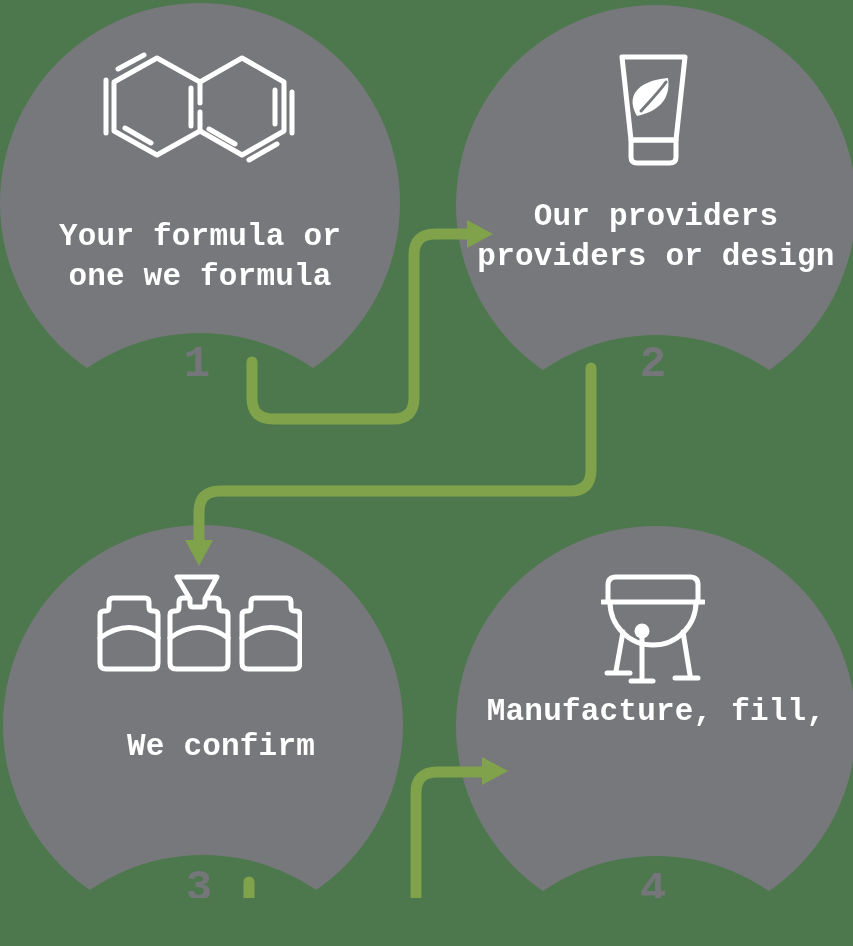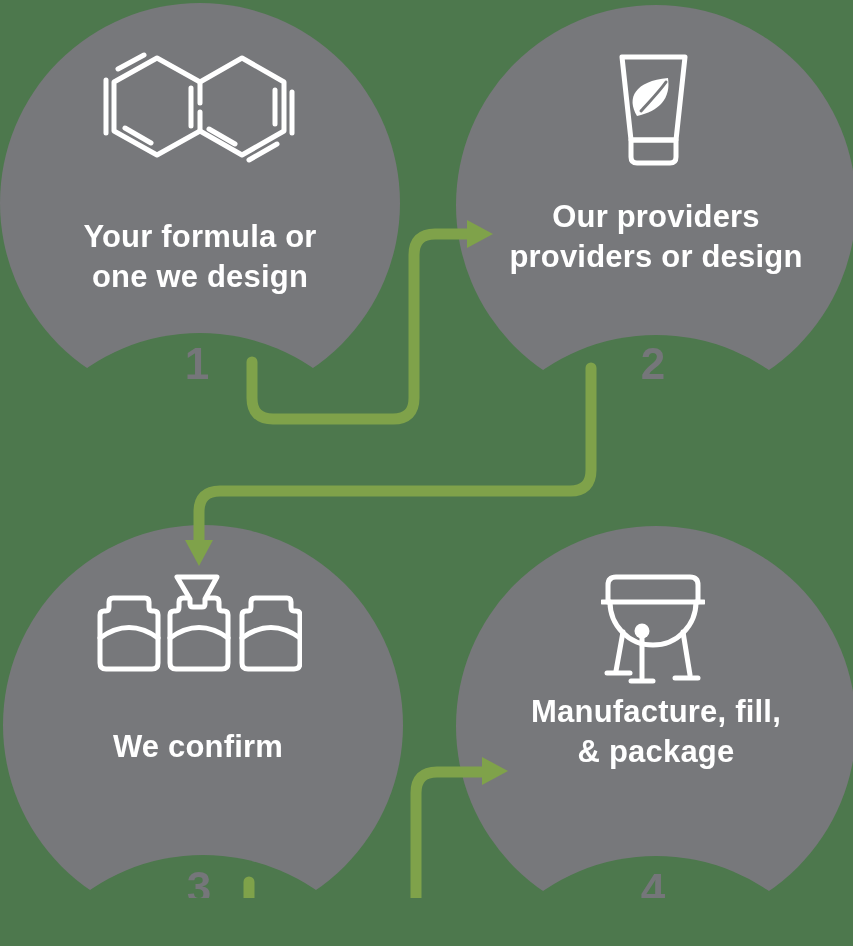--- a/index.html
+++ b/index.html
@@ -1,39 +1,39 @@
 <!DOCTYPE html>
 <html><head>
 <meta charset="utf-8">
 <style>
   html,body{margin:0;padding:0;background:#4d784d;}
   .canvas{
     position:relative;width:853px;height:898px;overflow:hidden;
     background:#4d784d;
-    font-family:Liberation Sans, sans-serif;
+    font-family:Liberation Mono, monospace;
   }
   .circle-svg{position:absolute;width:400px;height:400px;z-index:1;}
   .icon-svg{position:absolute;z-index:2;}
   .step-label{
     position:absolute;width:380px;text-align:center;z-index:2;
     color:#ffffff;font-size:31px;line-height:40px;font-weight:bold;
     letter-spacing:.2px;
   }
   .step-num{
     position:absolute;width:120px;text-align:center;z-index:2;
     color:#75767a;font-size:44px;line-height:48px;font-weight:bold;
   }
   .connectors{position:absolute;left:0;top:0;z-index:5;pointer-events:none;}
   
   #c1{left:0px;top:3px;}   #c2{left:456px;top:5px;}
   #c3{left:3px;top:525px;} #c4{left:456px;top:526px;}
   #icon1{left:96px;top:49px;}  #icon2{left:618px;top:53px;}
   #icon3{left:96px;top:574px;} #icon4{left:601px;top:573px;}
   #t1{left:10px;top:217px;}  #t2{left:466px;top:197px;}
-  #t3{left:8px;top:727px;}  #t4{left:466px;top:692px;}
+  #t3{left:31px;top:727px;}  #t4{left:466px;top:692px;}
   #n1{left:137px;top:340px;} #n2{left:593px;top:340px;}
   #n3{left:139px;top:864px;} #n4{left:593px;top:866px;}
 </style>
 </head>
 <body>
 
 <div class="canvas">
 
   <svg id="c1" class="circle-svg" viewBox="0 0 400 400">
     <defs>
@@ -110,32 +110,31 @@
     <path d="M6,100 H29"></path>
     <path d="M82,59 L89,102"></path>
     <path d="M74,105 H97"></path>
     <circle cx="41" cy="58" r="7.5" fill="#ffffff" stroke="none"></circle>
     <path d="M41,64 V105"></path>
     <path d="M30,108 H52"></path>
   </svg>
 
   <div id="t1" class="step-label">
     <div>Your formula or</div>
-    <div>one we design</div>
+    <div>one we formula</div>
   </div>
   <div id="t2" class="step-label">
     <div>Our providers</div>
     <div>providers or design</div>
   </div>
   <div id="t3" class="step-label">
     <div>We confirm</div>
   </div>
   <div id="t4" class="step-label">
     <div>Manufacture, fill,</div>
-    <div>&amp; package</div>
   </div>
 
   <div id="n1" class="step-num">1</div>
   <div id="n2" class="step-num">2</div>
   <div id="n3" class="step-num">3</div>
   <div id="n4" class="step-num">4</div>
 
   <svg class="connectors" width="853" height="946" viewBox="0 0 853 946">
     <g fill="none" stroke="#7fa24a" stroke-width="11" stroke-linecap="round" stroke-linejoin="round">
       <path d="M252,362 V398 Q252,419 273,419 H393 Q414,419 414,398 V255 Q414,234 435,234 H469"></path>

